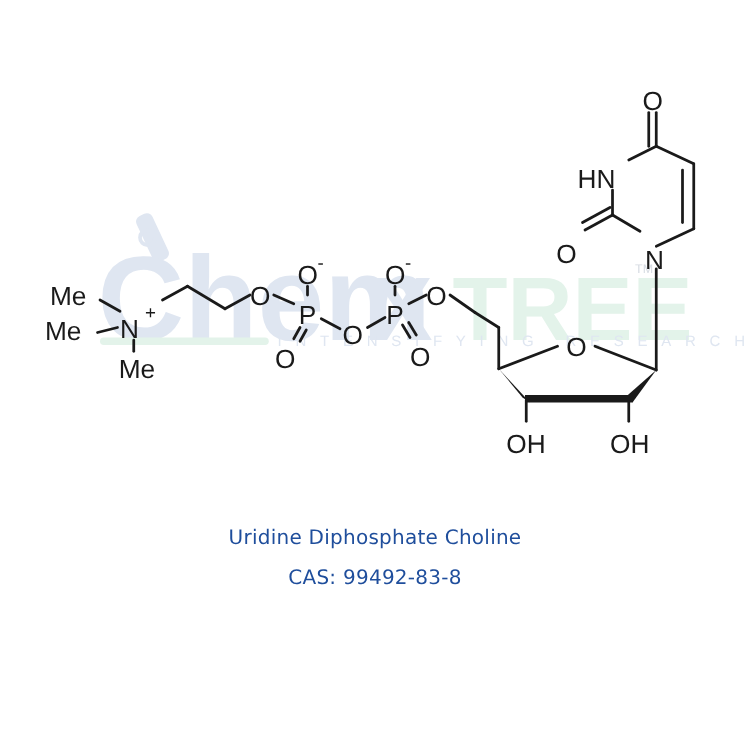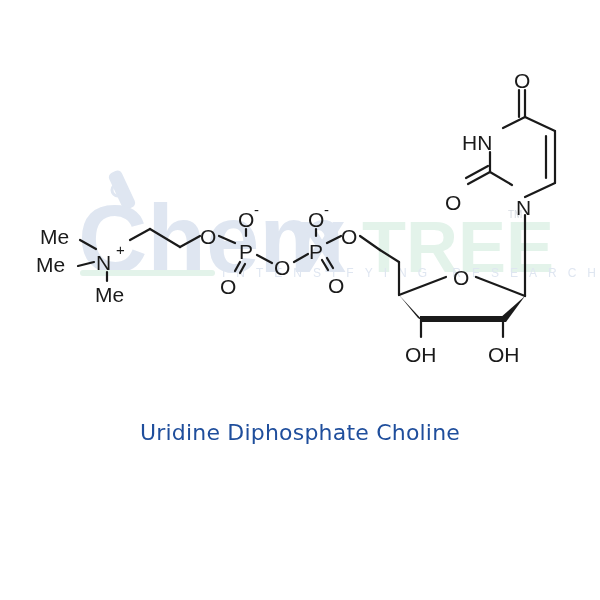--- a/index.html
+++ b/index.html
@@ -1,20 +1,20 @@
 <!DOCTYPE html>
 <html><head>
 <meta charset="utf-8">
 <style>
   html, body { margin: 0; padding: 0; background: #ffffff; }
   body { width: 600px; height: 600px; position: relative; overflow: hidden; font-family: "Liberation Sans", sans-serif; }
   .canvas { position: absolute; left: 0; top: 0; width: 600px; height: 600px; }
   .watermark { position: absolute; left: 0; top: 0; width: 600px; height: 600px; }
   .structure { position: absolute; left: 0; top: 0; width: 600px; height: 600px; }
-  .caption { position: absolute; left: 0; width: 600px; text-align: center; color: #1f4e9c; font-family: "DejaVu Sans", sans-serif; font-size: 22px; letter-spacing: 0.2px; }
+  .caption { position: absolute; left: 0; width: 600px; text-align: center; color: #1f4e9c; font-family: "DejaVu Sans", sans-serif; font-size: 16px; letter-spacing: 0.2px; }
   .caption.name { top: 420px; }
   .caption.cas { top: 452px; }
   svg text { font-family: "Liberation Sans", sans-serif; }
 </style>
 </head>
 <body>
 
 <div class="canvas">
 
   <svg class="watermark" viewBox="0 0 600 600" xmlns="http://www.w3.org/2000/svg">
@@ -114,13 +114,14 @@
       <text x="405" y="362">OH</text>
       <text x="488" y="362">OH</text>
       <text x="516" y="215">N</text>
       <text x="462" y="150">HN</text>
       <text x="445" y="210">O</text>
       <text x="514" y="88">O</text>
     </g>
   </svg>
 
   <div class="caption name">Uridine Diphosphate Choline</div>
+  <div class="caption cas">CAS: 99492-83-8</div>
 </div>
 
 </body></html>

